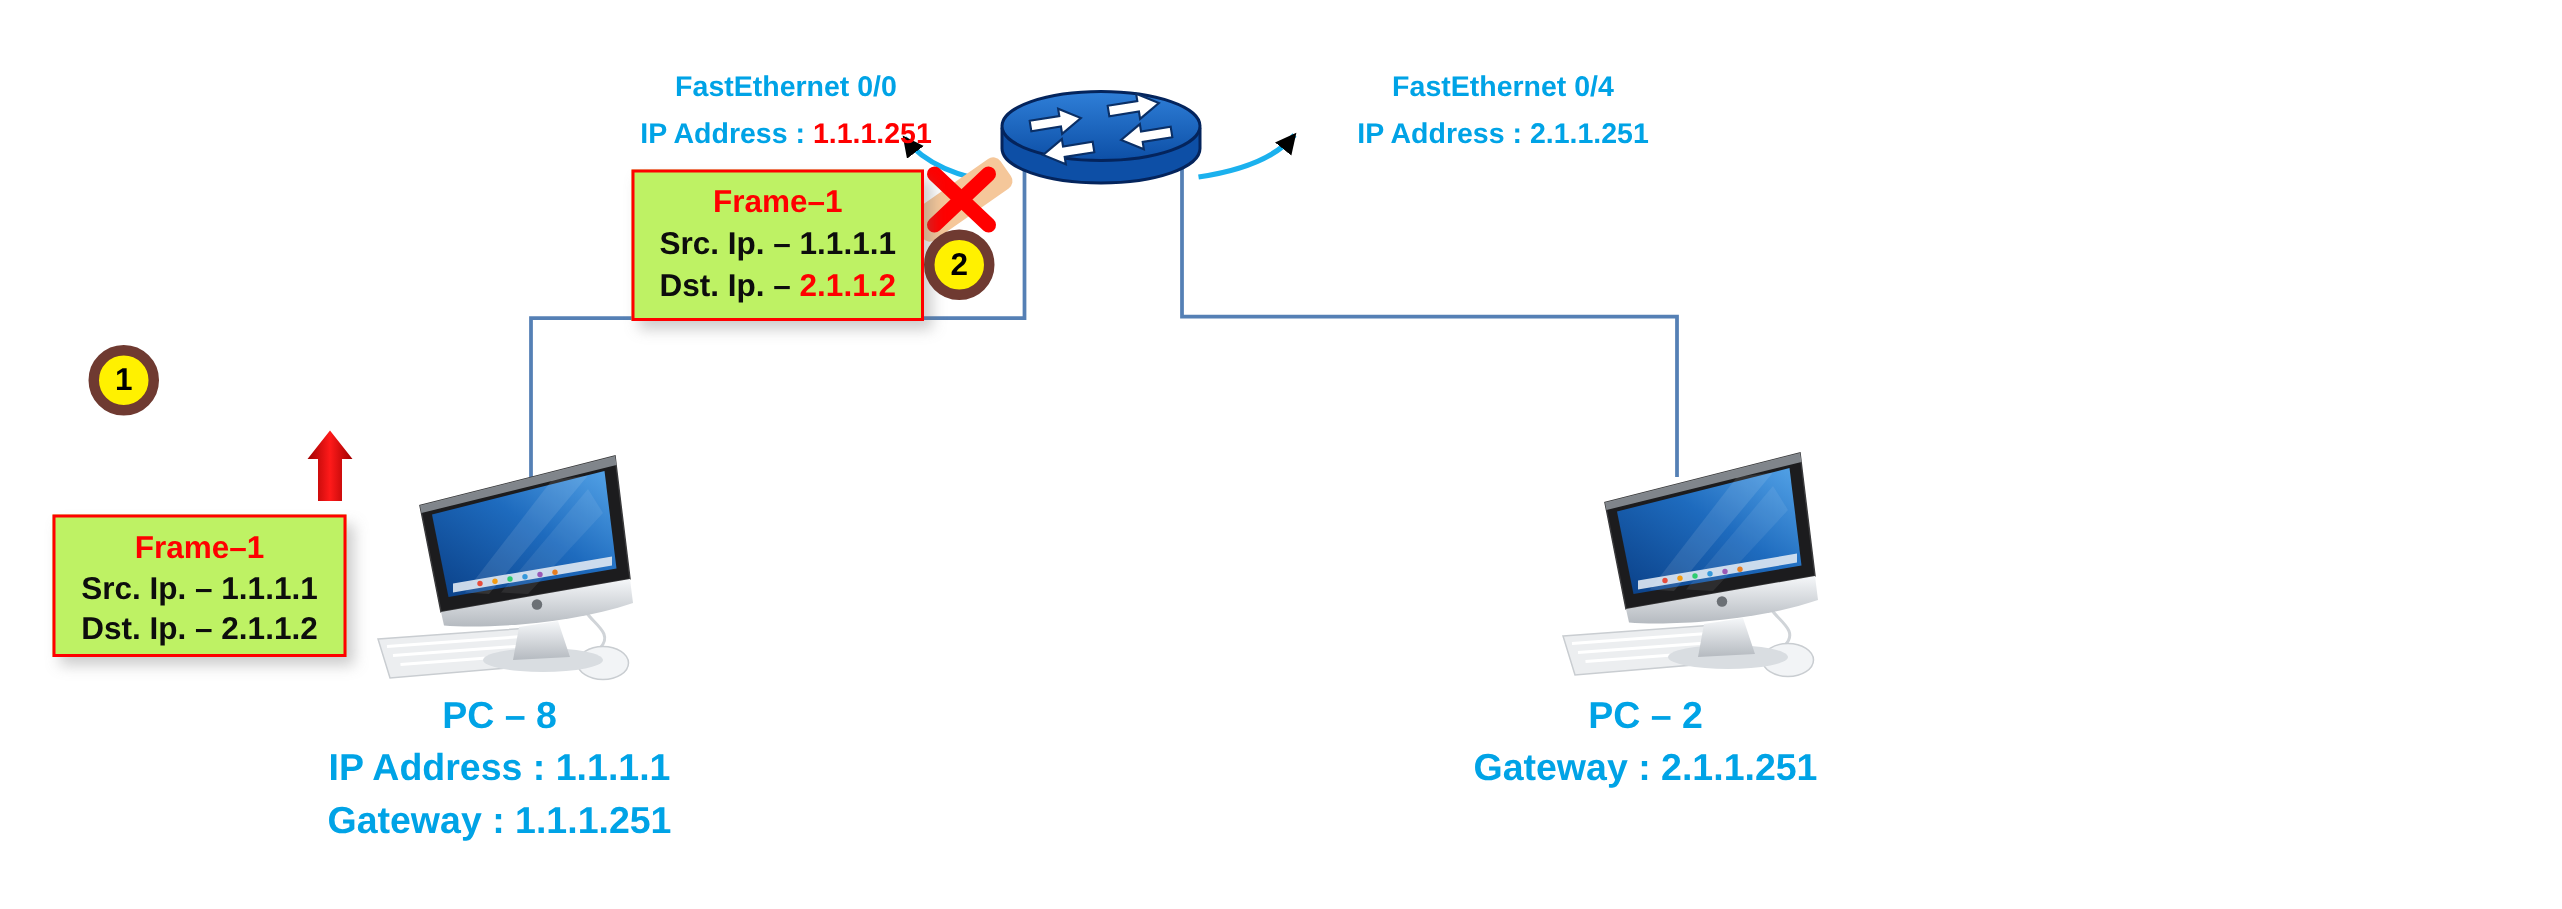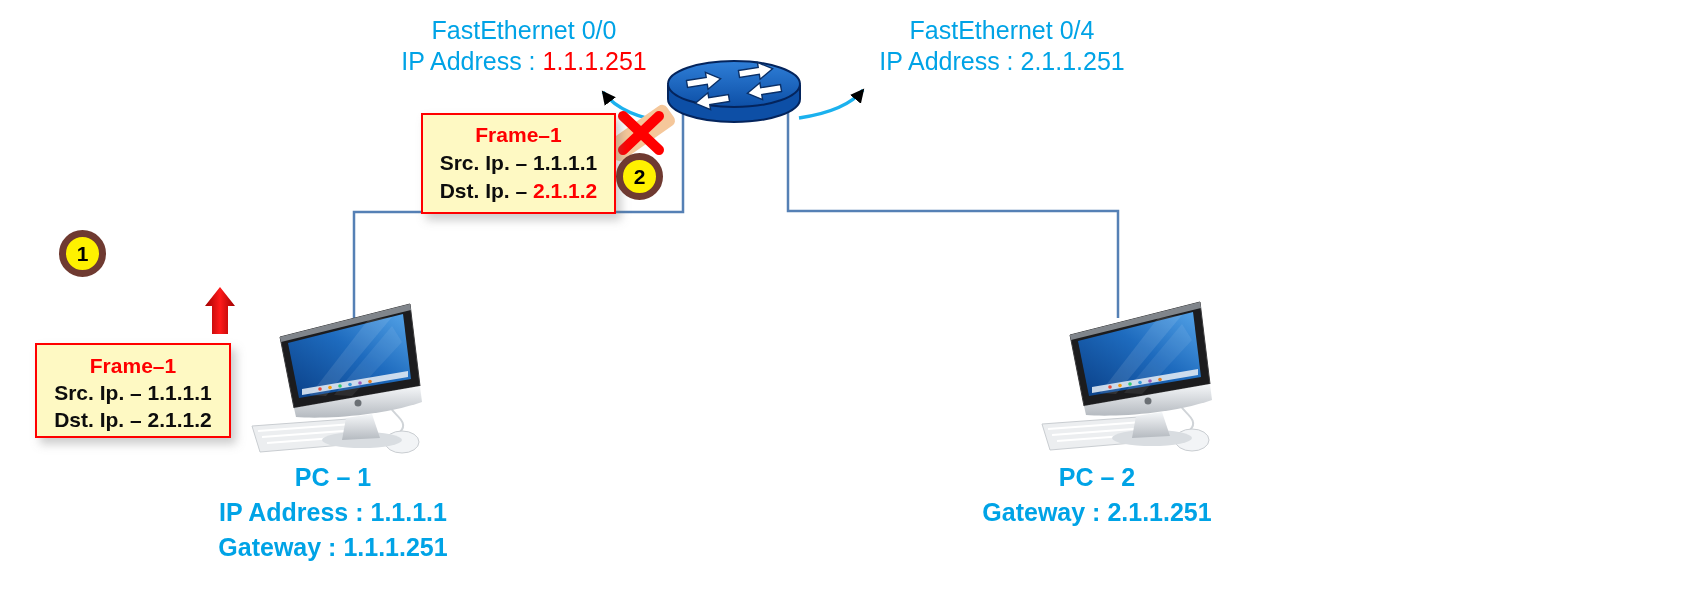--- a/index.html
+++ b/index.html
@@ -6,26 +6,26 @@
   .canvas{position:relative;width:1708px;height:606px;background:#ffffff;overflow:hidden;
           font-family:"Liberation Sans",sans-serif;
           --blue:#00A3E6;--red:#FF0000;--line-blue:#5580B5;--cyan:#1BB1EE;
           --badge-fill:#FFF100;--badge-ring:#6F3A31;--peach:#F5C79A;}
   .overlay{position:absolute;left:0;top:0;width:1708px;height:606px;}
   .conn{stroke:var(--line-blue);stroke-width:2.5;fill:none;}
   .cyanarrow{stroke:var(--cyan);stroke-width:3.5;fill:none;}
   .cyanfill{fill:var(--cyan);}
   .xline{stroke:var(--red);stroke-width:10;stroke-linecap:round;}
   .xband{fill:var(--peach);}
-  .iface-label{position:absolute;width:360px;text-align:center;font-weight:normal;
-               font-size:25px;line-height:31px;color:var(--blue);}
+  .iface-label{position:absolute;width:360px;text-align:center;font-weight:bold;
+               font-size:19px;line-height:31px;color:var(--blue);margin-top:28px;}
   .pc-label{position:absolute;width:350px;text-align:center;font-weight:bold;
             font-size:25px;line-height:35px;color:var(--blue);}
   .red{color:var(--red);}
-  .frame-box{position:absolute;background:#fef9c3;border:2px solid var(--red);
+  .frame-box{position:absolute;background:#bef264;border:2px solid var(--red);
              text-align:center;font-weight:bold;font-size:21px;color:#0d0d0d;
              box-shadow:5px 6px 9px rgba(110,110,110,.35);}
   .frame-box .frame-title{color:var(--red);}
   .frame-top{left:421px;top:113px;width:191px;height:91px;padding-top:6px;line-height:28px;}
   .frame-bottom{left:35px;top:343px;width:192px;height:84px;padding-top:7px;line-height:27px;}
   .badge{position:absolute;width:33px;height:33px;border-radius:50%;
          background:var(--badge-fill);border:7px solid var(--badge-ring);
          display:flex;align-items:center;justify-content:center;
          font-weight:bold;font-size:21px;color:#000;}
   .router-svg,.pc-svg{position:absolute;}
@@ -147,21 +147,21 @@
   </div>
 
   <svg class="pc-svg" style="left:250px;top:290px" width="190" height="165">
       <use href="#imac"></use>
     </svg>
   <svg class="pc-svg" style="left:1040px;top:288px" width="190" height="165">
       <use href="#imac"></use>
     </svg>
 
   <div class="pc-label" style="left:158px;top:460px">
-    <div>PC – 1</div>
+    <div>PC – 8</div>
     <div><span>IP Address : </span><span>1.1.1.1</span></div>
     <div><span>Gateway : </span><span>1.1.1.251</span></div>
   </div>
 
   <div class="pc-label" style="left:922px;top:460px">
     <div>PC – 2</div>
     <div><span>Gateway : </span><span>2.1.1.251</span></div>
   </div>
 
 </div>

